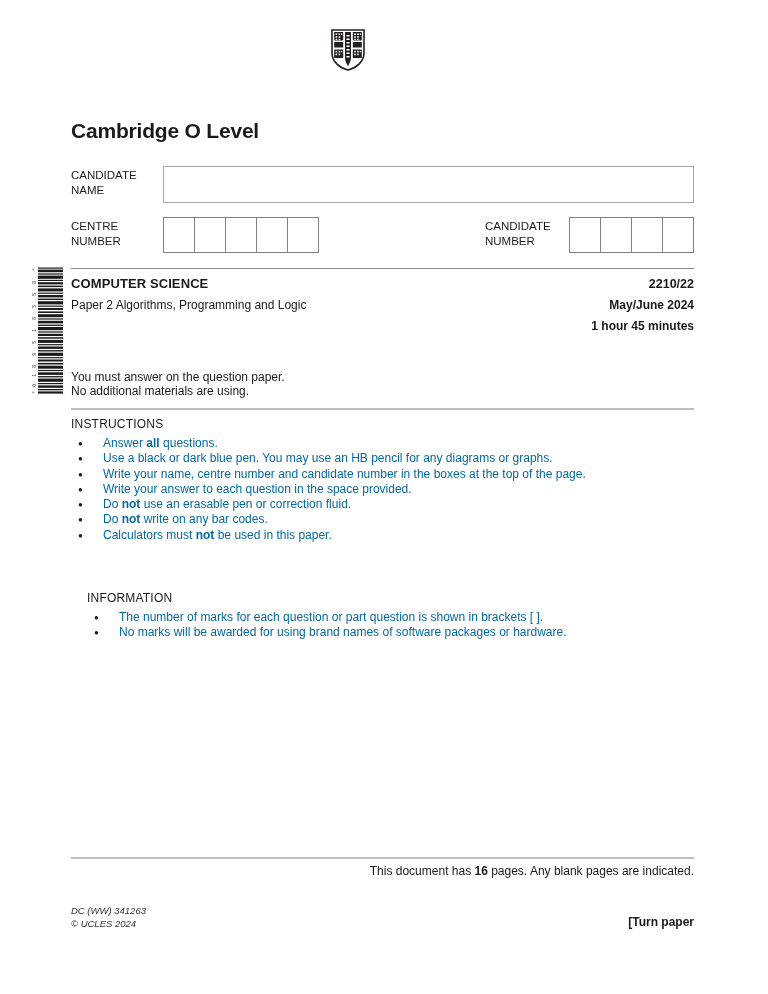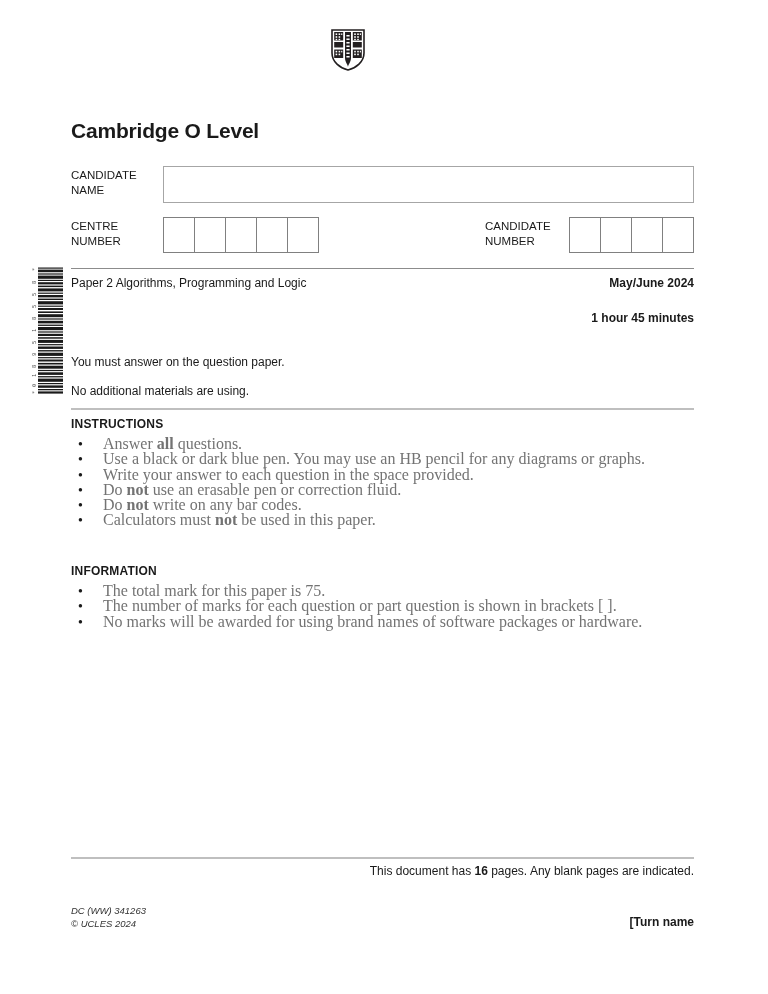--- a/index.html
+++ b/index.html
@@ -123,21 +123,21 @@
     position: absolute;
     left: 71px;
     top: 276px;
     width: 623px;
   }
   .subj-line {
     display: flex;
     justify-content: space-between;
     align-items: baseline;
   }
-  .subj-line + .subj-line { margin-top: 21px; flex-direction: column; }
+  .subj-line + .subj-line { margin-top: 7px; }
   .subj-name {
     font-size: 13px;
     font-weight: bold;
     letter-spacing: 0.1px;
   }
   .subj-code {
     font-size: 12.5px;
     font-weight: bold;
   }
   .subj-paper {
@@ -156,50 +156,49 @@
     width: 100%;
   }
 
   
   .notice {
     position: absolute;
     left: 71px;
     font-size: 12px;
     color: #1a1a1a;
   }
-  .notice-1 { top: 355px; text-align: right; }
+  .notice-1 { top: 370px; text-align: right; }
   .notice-2 { top: 384px; }
 
   
   .section {
     position: absolute;
     left: 71px;
     width: 623px;
   }
   .section-instructions { top: 417px; }
-  .section-information  { top: 564px; }
+  .section-information  { top: 591px; margin-left: 16px; }
 
   .section-heading {
     font-size: 12px;
-    font-weight: bold;
+    font-weight: normal;
     letter-spacing: 0.2px;
     margin-bottom: 5px;
   }
   ul.bullets {
     list-style: none;
     margin: 0;
     padding: 0;
   }
   ul.bullets li {
     position: relative;
     padding-left: 32px;
-    font-size: 16px;
+    font-size: 12px;
     line-height: 15.3px;
-    color: #737373;
-    font-family: Liberation Serif, serif;
+    color: #0369a1;
   }
   ul.bullets li::before {
     content: "\25CF";
     position: absolute;
     left: 7px;
     top: 0;
     font-size: 8px;
     line-height: 15.3px;
     color: #1a1a1a;
   }
@@ -390,52 +389,56 @@
       <text transform="translate(6.5,101) rotate(-90)">8</text>
       <text transform="translate(6.5,110) rotate(-90)">1</text>
       <text transform="translate(6.5,120) rotate(-90)">0</text>
       <text transform="translate(6.5,127) rotate(-90)">*</text>
     </g>
   </svg>
 </div>
 
 <div class="subject-block">
   <div class="subj-line">
+    <span class="subj-name">COMPUTER SCIENCE</span>
+    <span class="subj-code">2210/22</span>
+  </div>
+  <div class="subj-line">
     <span class="subj-paper">Paper 2 Algorithms, Programming and Logic</span>
     <span class="subj-session">May/June 2024</span>
   </div>
   <div class="subj-line">
     <span class="subj-duration">1 hour 45 minutes</span>
   </div>
 </div>
 
 <div class="notice notice-1">You must answer on the question paper.</div>
 <div class="notice notice-2">No additional materials are using.</div>
 
 <div class="section section-instructions">
   <div class="section-heading">INSTRUCTIONS</div>
   <ul class="bullets">
       <li>Answer <b>all</b> questions.</li>
       <li>Use a black or dark blue pen. You may use an HB pencil for any diagrams or graphs.</li>
+      <li>Write your name, centre number and candidate number in the boxes at the top of the page.</li>
       <li>Write your answer to each question in the space provided.</li>
       <li>Do <b>not</b> use an erasable pen or correction fluid.</li>
       <li>Do <b>not</b> write on any bar codes.</li>
       <li>Calculators must <b>not</b> be used in this paper.</li>
     </ul>
 </div>
 
 <div class="section section-information">
   <div class="section-heading">INFORMATION</div>
   <ul class="bullets">
-      <li>The total mark for this paper is 75.</li>
       <li>The number of marks for each question or part question is shown in brackets [ ].</li>
       <li>No marks will be awarded for using brand names of software packages or hardware.</li>
     </ul>
 </div>
 
 <div class="doc-pages">This document has <b>16</b> pages. Any blank pages are indicated.</div>
 
 <div class="footer-left">
   <div>DC (WW) 341263</div>
   <div>© UCLES 2024</div>
 </div>
 
-<div class="footer-right">[Turn name</div>
+<div class="footer-right">[Turn paper</div>
 
 </body></html>

